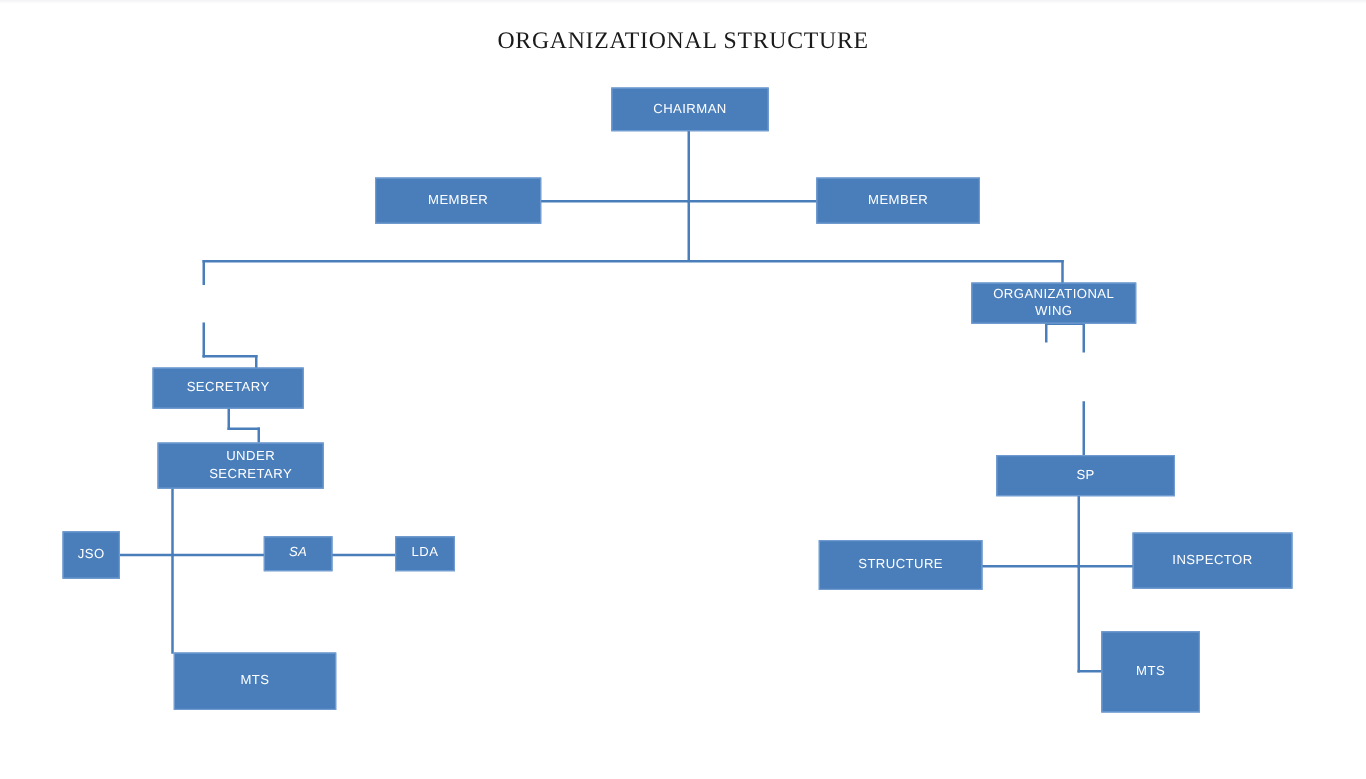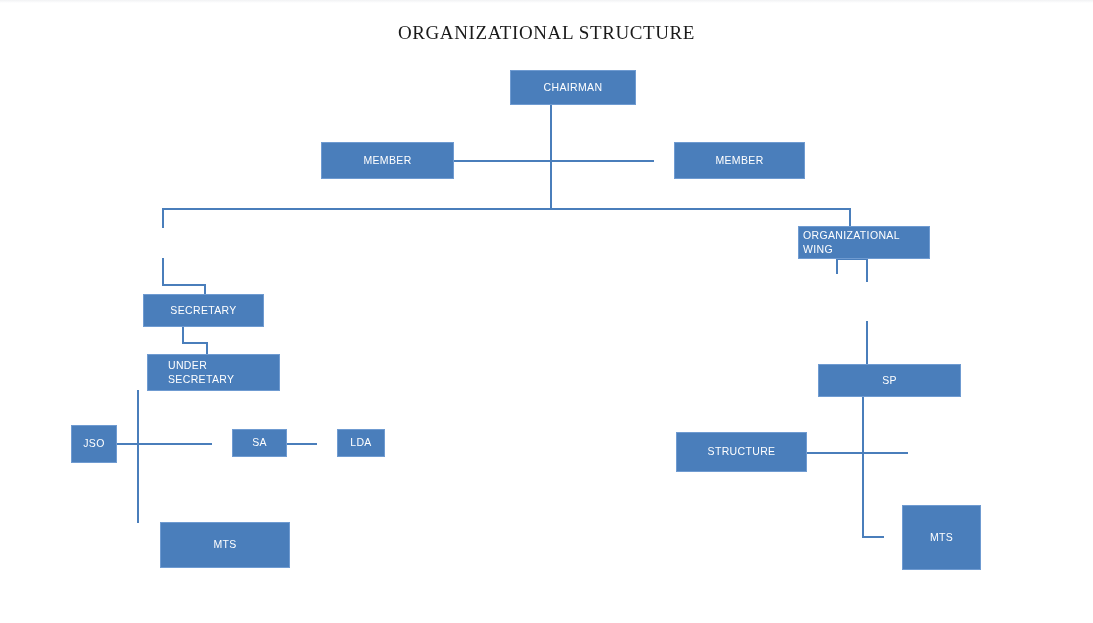--- a/index.html
+++ b/index.html
@@ -41,24 +41,24 @@
     position: absolute;
     box-sizing: border-box;
     background: #4a7ebb;
     border: 1px solid #6f9bd1;
     color: #ffffff;
     font-size: 10.5px;
     letter-spacing: 0.35px;
     display: flex;
     align-items: center;
     justify-content: center;
+    text-align: center;
     line-height: 1.25;
     padding: 2px 4px;
     z-index: 3;
-    margin-left: 21px;
   }
   .conn {
     position: absolute;
     background: #4a7ebb;
     z-index: 1;
   }
   .conn.h { height: 2px; }
   .conn.v { width: 2px; }
 </style>
 </head>
@@ -124,21 +124,21 @@
   </div>
 
   <div class="node" style="left:126px; top:354px; width:133px; height:37px;padding-left:20px;">
     <span>UNDER SECRETARY</span>
   </div>
 
   <div class="node" style="left:50px; top:425px; width:46px; height:38px;">
     <span>JSO</span>
   </div>
 
-  <div class="node" style="left:211px; top:429px; width:55px; height:28px;">
+  <div class="node" style="left:211px; top:429px; width:55px; height:28px;font-style:italic;">
     <span>SA</span>
   </div>
 
   <div class="node" style="left:316px; top:429px; width:48px; height:28px;">
     <span>LDA</span>
   </div>
 
   <div class="node" style="left:139px; top:522px; width:130px; height:46px;">
     <span>MTS</span>
   </div>
@@ -149,18 +149,21 @@
 
 
   <div class="node" style="left:797px; top:364px; width:143px; height:33px;">
     <span>SP</span>
   </div>
 
   <div class="node" style="left:655px; top:432px; width:131px; height:40px;">
     <span>STRUCTURE</span>
   </div>
 
+  <div class="node" style="left:906px; top:426px; width:128px; height:45px;">
+    <span>INSPECTOR</span>
+  </div>
 
   <div class="node" style="left:881px; top:505px; width:79px; height:65px;">
     <span>MTS</span>
   </div>
 
 </div>
 
 </body></html>

